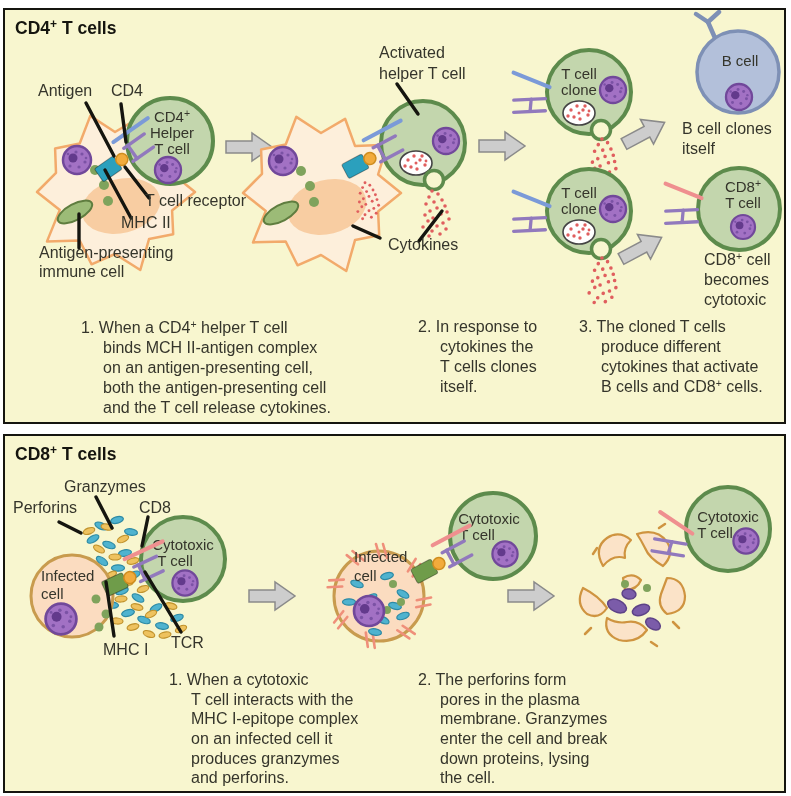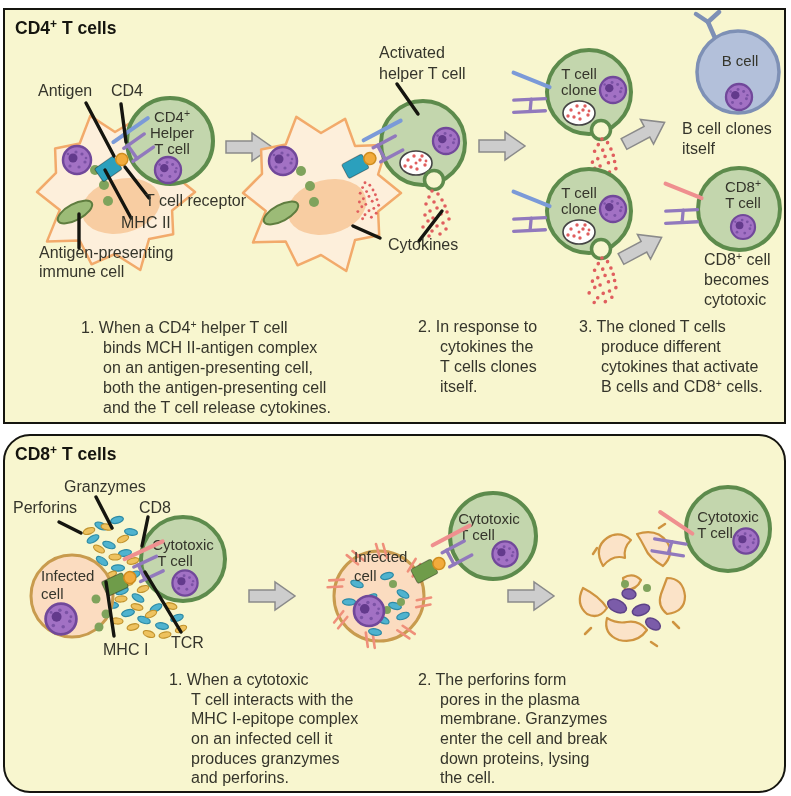--- a/index.html
+++ b/index.html
@@ -1,19 +1,19 @@
 <!DOCTYPE html>
 <html><head>
 <meta charset="utf-8">
 <style>
   html,body{margin:0;padding:0;background:#ffffff;}
   .stage{position:relative;width:791px;height:796px;background:#ffffff;font-family:"Liberation Sans",sans-serif;overflow:hidden;}
   .panel{position:absolute;left:3px;width:779px;background:#f8f6cf;border:2.5px solid #15150f;}
   #panel1{top:8px;height:412px;}
-  #panel2{top:434px;height:355px;border-radius:27px;}
+  #panel2{top:434px;height:355px;}
   svg{display:block;}
   text{font-family:"Liberation Sans",sans-serif;fill:#35352b;}
   .title{font-size:17.5px;font-weight:bold;fill:#15150f;}
   .lbl{font-size:16px;}
   .cl{font-size:15px;}
   .step{font-size:16px;}
   .mid{text-anchor:middle;}
   .ptr{stroke:#15150f;stroke-width:3.4;stroke-linecap:round;}
   .tcell{fill:#c3d6ad;stroke:#5d8b4c;stroke-width:4;}
   .defsvg{position:absolute;width:0;height:0;overflow:hidden;}

